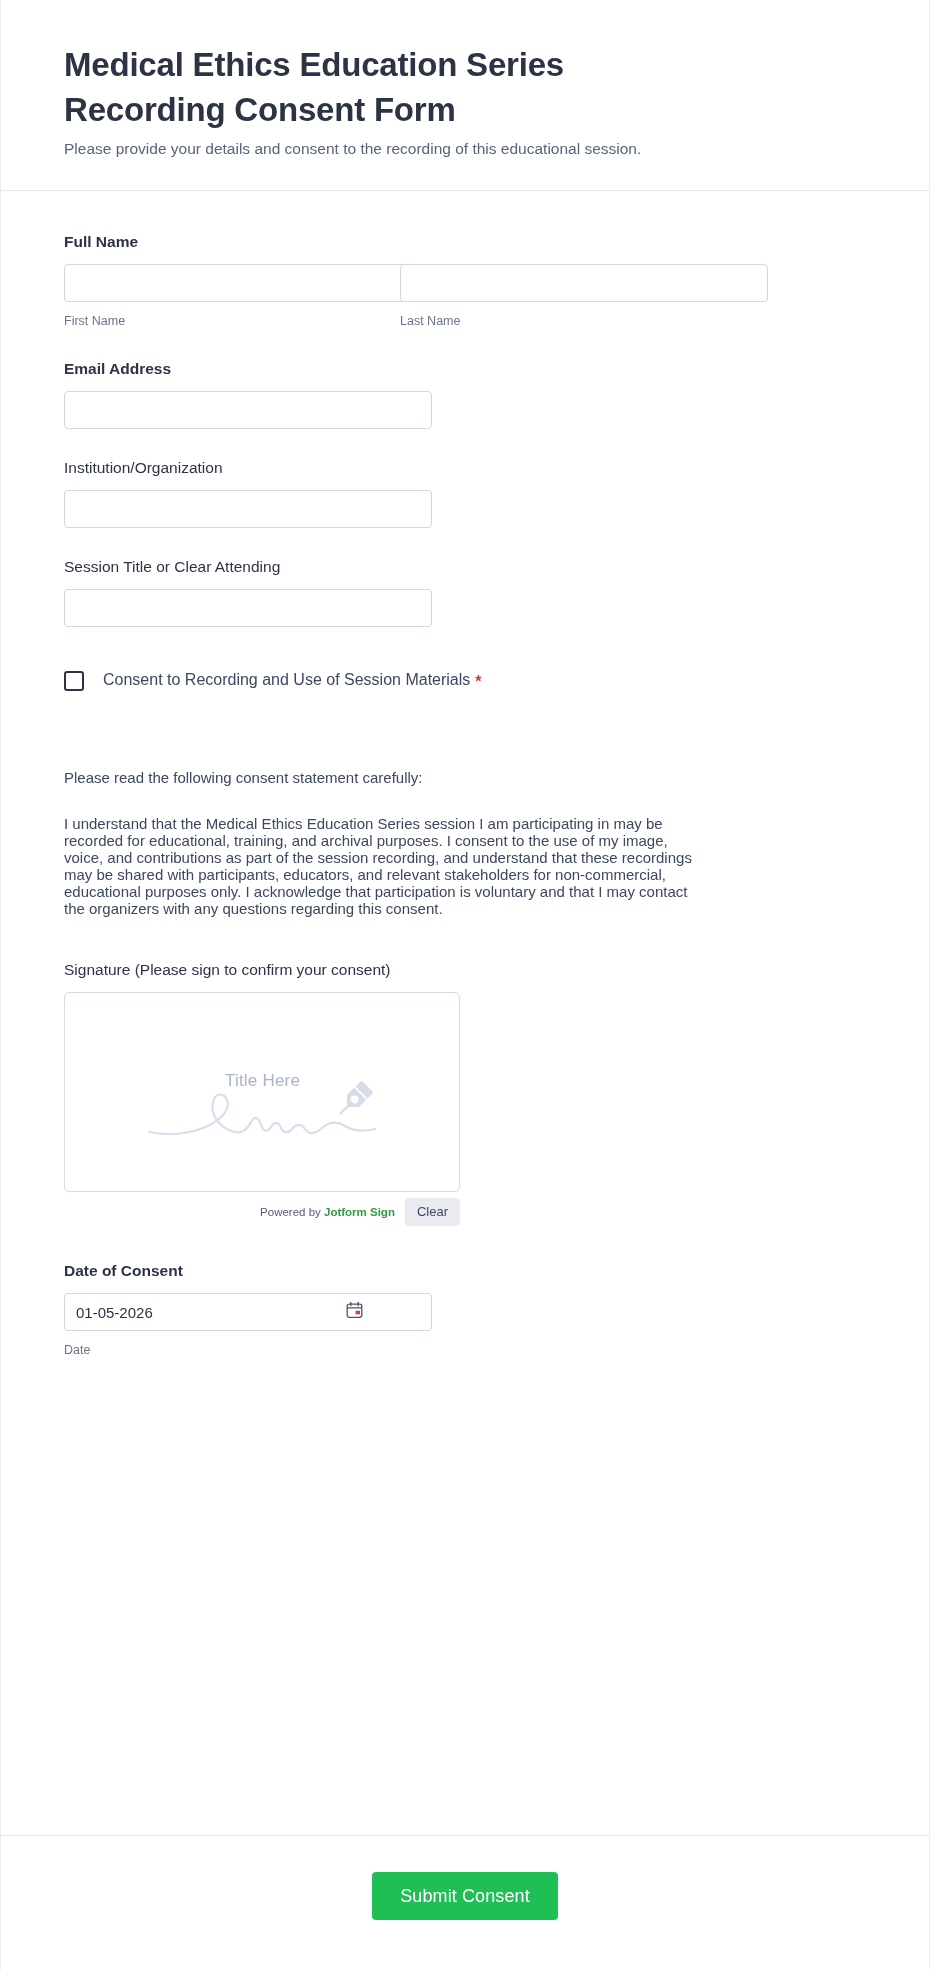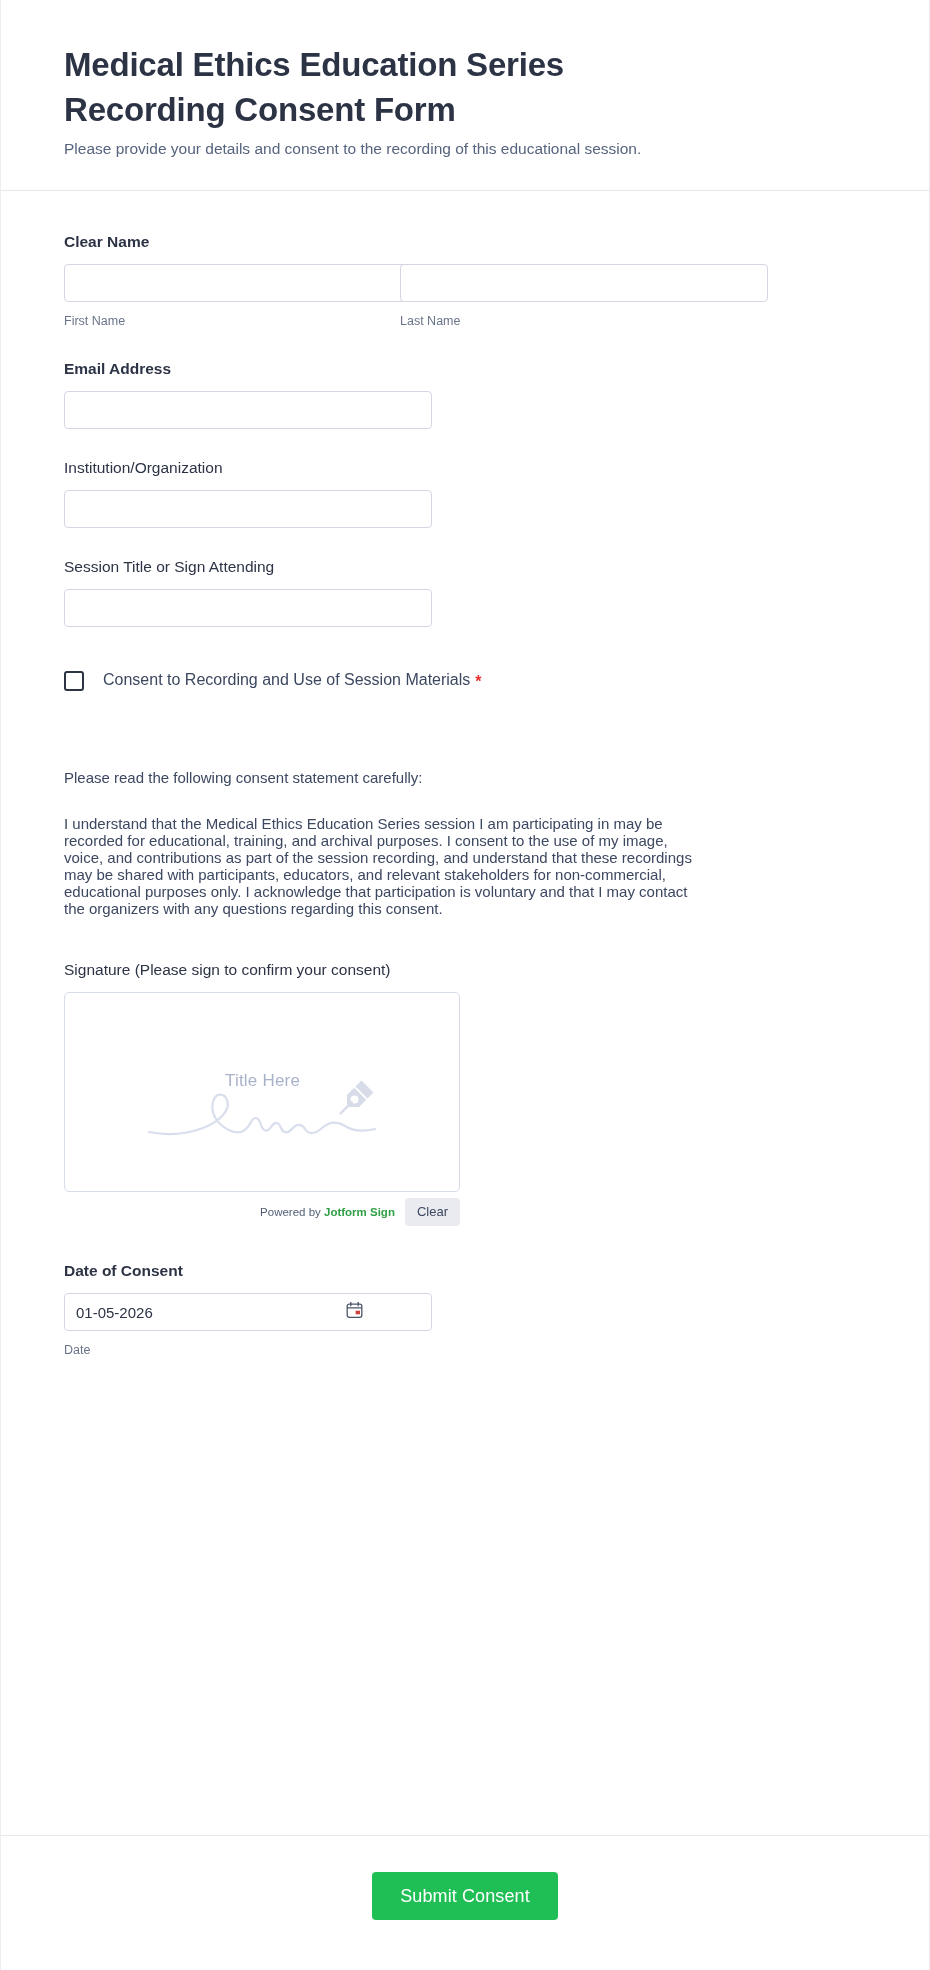--- a/index.html
+++ b/index.html
@@ -246,21 +246,21 @@
   <div class="side-rule right"></div>
 
   <div class="form-header">
     <h1 class="form-title">Medical Ethics Education Series Recording Consent Form</h1>
     <p class="form-subtitle">Please provide your details and consent to the recording of this educational session.</p>
   </div>
 
   <div class="form-body">
 
     <div class="field-block">
-      <label class="field-label">Clear Name</label>
+      <label class="field-label">Full Name</label>
       <div class="name-row">
         <div class="name-col">
           <input class="text-input" type="text" value="" style="">
           <span class="sub-label">First Name</span>
         </div>
         <div class="name-col">
           <input class="text-input" type="text" value="" style="">
           <span class="sub-label">Last Name</span>
         </div>
       </div>
@@ -270,21 +270,21 @@
       <label class="field-label">Email Address</label>
       <input class="text-input" type="text" value="" style="">
     </div>
 
     <div class="field-block">
       <label class="field-label normal">Institution/Organization</label>
       <input class="text-input" type="text" value="" style="">
     </div>
 
     <div class="field-block">
-      <label class="field-label normal">Session Title or Sign Attending</label>
+      <label class="field-label normal">Session Title or Clear Attending</label>
       <input class="text-input" type="text" value="" style="">
     </div>
 
     <div class="checkbox-block">
       <span class="checkbox-box"></span>
       <span class="checkbox-label"><span>Consent to Recording and Use of Session Materials</span><span class="req-star">*</span></span>
     </div>
 
     <p class="consent-lead">Please read the following consent statement carefully:</p>
     <p class="consent-body">I understand that the Medical Ethics Education Series session I am participating in may be recorded for educational, training, and archival purposes. I consent to the use of my image, voice, and contributions as part of the session recording, and understand that these recordings may be shared with participants, educators, and relevant stakeholders for non-commercial, educational purposes only. I acknowledge that participation is voluntary and that I may contact the organizers with any questions regarding this consent.</p>

